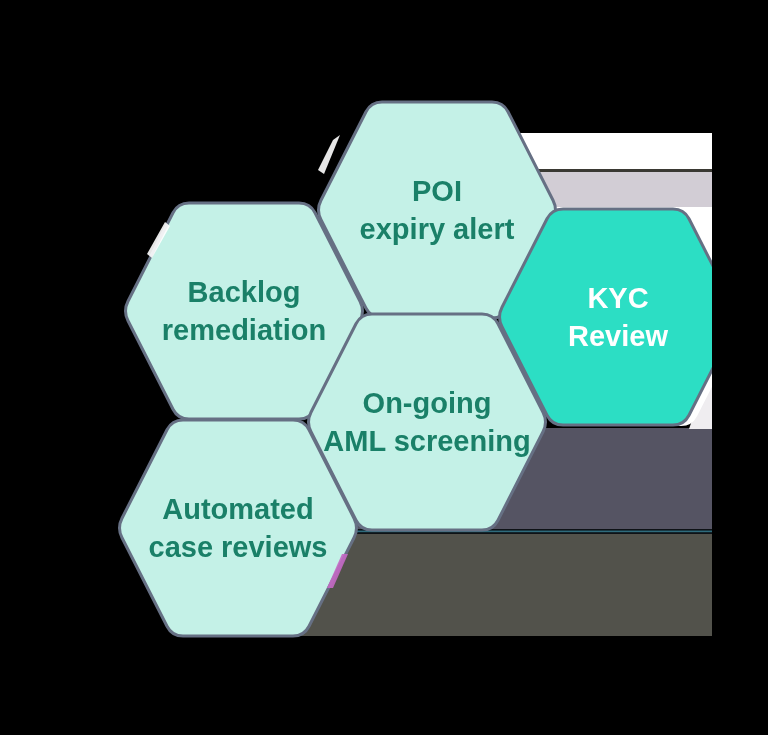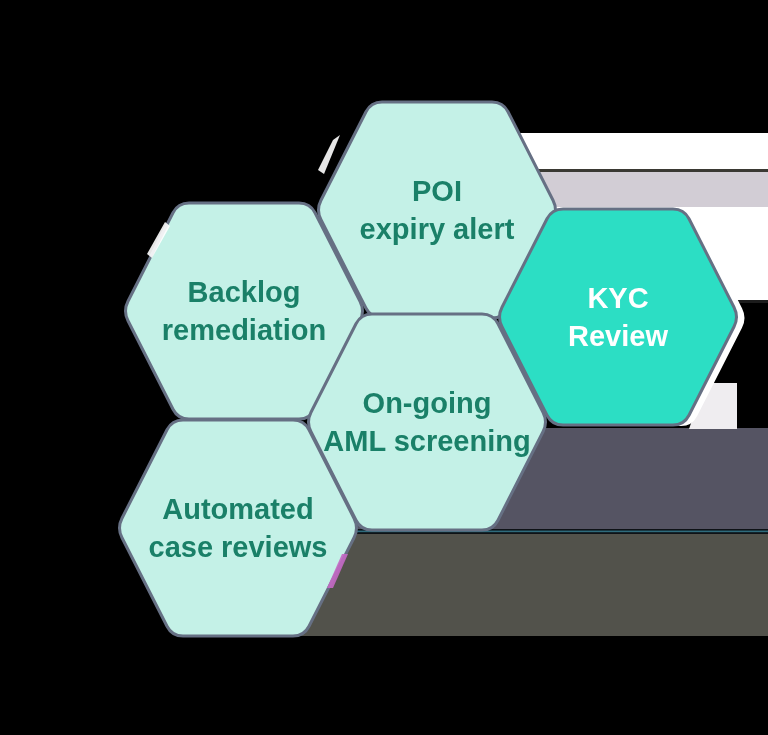--- a/index.html
+++ b/index.html
@@ -2,21 +2,21 @@
 <html><head>
 <meta charset="utf-8">
 <style>
   html, body {
     margin: 0;
     padding: 0;
     background: #000000;
   }
   #stage {
     position: relative;
-    width: 768px;
+    width: 712px;
     height: 735px;
     background: #0369a1;
     overflow: hidden;
     font-family: "Liberation Sans", sans-serif;
   }
   svg text {
     font-family: "Liberation Sans", "DejaVu Sans", sans-serif;
     font-weight: 700;
     text-anchor: middle;
   }

